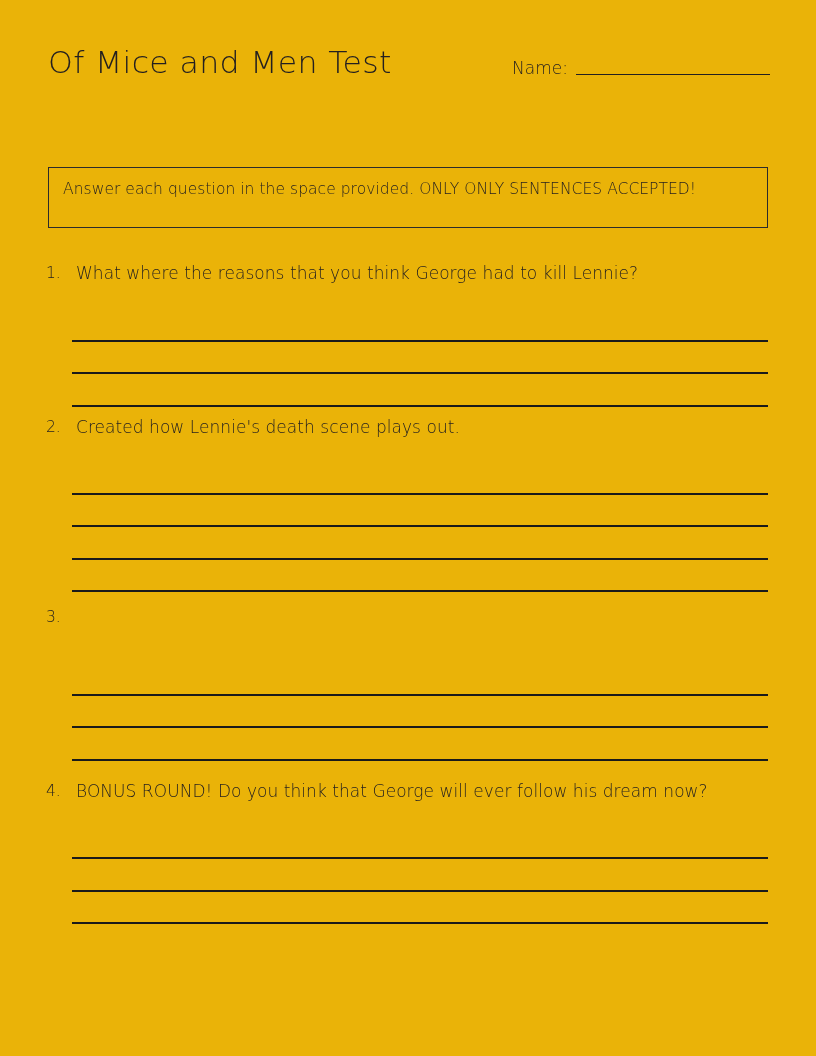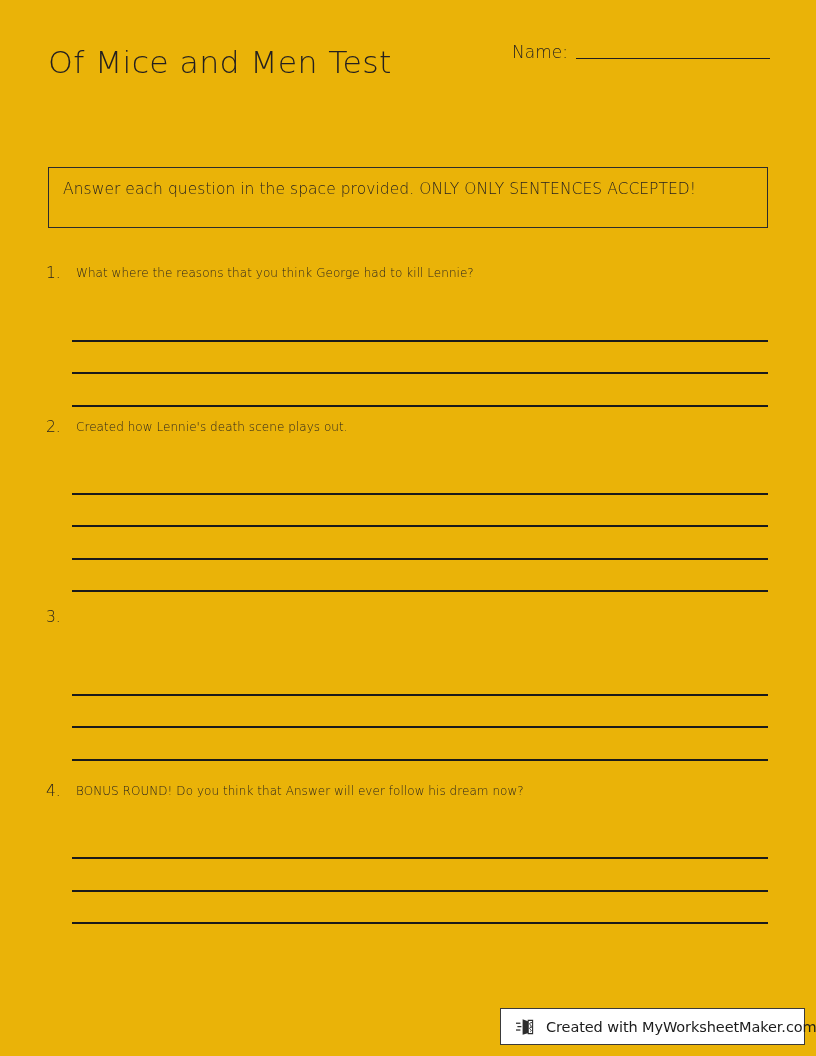--- a/index.html
+++ b/index.html
@@ -45,21 +45,21 @@
   }
 
   .field-row {
     position: absolute;
     left: 470px;
     width: 300px;
     height: 30px;
     display: flex;
     align-items: flex-end;
   }
-  #name-field-row { top: 32px; }
+  #name-field-row { top: 48px; }
   #date-field-row { top: 86px; }
 
   .field-label {
     width: 98px;
     text-align: right;
     padding-right: 8px;
     font-size: 17px;
     font-weight: 300;
     color: #231f20;
     font-family: "DejaVu Sans", sans-serif;
@@ -115,21 +115,21 @@
     left: 46px;
     top: 0;
     width: 24px;
     font-size: 15.5px;
     font-weight: 300;
     color: #231f20;
     font-family: "DejaVu Sans", sans-serif;
     line-height: 22px;
   }
   .question-text {
-    font-size: 12px;
+    font-size: 17px;
     font-weight: 300;
     line-height: 22px;
     color: #231f20;
     font-family: "DejaVu Sans", sans-serif;
     letter-spacing: 0.05px;
   }
   .answer-lines {
     position: relative;
     margin-top: 10px;
   }
@@ -210,37 +210,23 @@
       </div>
       <div class="question-block" style="top: 606px;">
         <div class="question-head"><span class="question-number">3.</span></div>
         <div class="answer-lines">
           <div class="answer-line" style="top: 56px; left: 72px; width: 696px;"></div>
           <div class="answer-line" style="top: 88px; left: 72px; width: 696px;"></div>
           <div class="answer-line" style="top: 121px; left: 72px; width: 696px;"></div>
         </div>
       </div>
       <div class="question-block" style="top: 780px;">
-        <div class="question-head"><span class="question-number">4.</span><span class="question-text">BONUS ROUND! Do you think that Answer will ever follow his dream now?</span></div>
+        <div class="question-head"><span class="question-number">4.</span><span class="question-text">BONUS ROUND! Do you think that George will ever follow his dream now?</span></div>
         <div class="answer-lines">
           <div class="answer-line" style="top: 45px; left: 72px; width: 696px;"></div>
           <div class="answer-line" style="top: 78px; left: 72px; width: 696px;"></div>
           <div class="answer-line" style="top: 110px; left: 72px; width: 696px;"></div>
         </div>
       </div>
     </div>
 
-  <div id="footer-badge">
-    <svg id="badge-logo-icon" viewBox="0 0 22 22" xmlns="http://www.w3.org/2000/svg">
-      <g fill="#2d2d2d">
-        <rect x="1" y="6.6" width="4.4" height="1.25"></rect>
-        <rect x="2.4" y="10.0" width="4.0" height="1.25"></rect>
-        <rect x="1" y="13.4" width="4.4" height="1.25"></rect>
-        <path d="M7.6 3.2 L13.6 5.4 L13.6 17.0 L7.6 18.8 Z"></path>
-        <path d="M13.2 4.4 L17.6 4.4 L17.6 17.6 L13.2 17.6 Z" fill="#ffffff" stroke="#2d2d2d" stroke-width="1.1"></path>
-        <path d="M16.6 6.6 c-1.9 0 -2.5 1.2 -1.5 2.1 c1.0 0.9 1.9 1.5 0.6 2.4
-                 M16.6 11.1 c-1.9 0 -2.5 1.2 -1.5 2.1 c1.0 0.9 1.9 1.4 0.6 2.3" fill="none" stroke="#2d2d2d" stroke-width="1.0" stroke-linecap="round"></path>
-      </g>
-    </svg>
-    <span id="badge-text">Created with MyWorksheetMaker.com</span>
-  </div>
 
 </div>
 
 </body></html>

